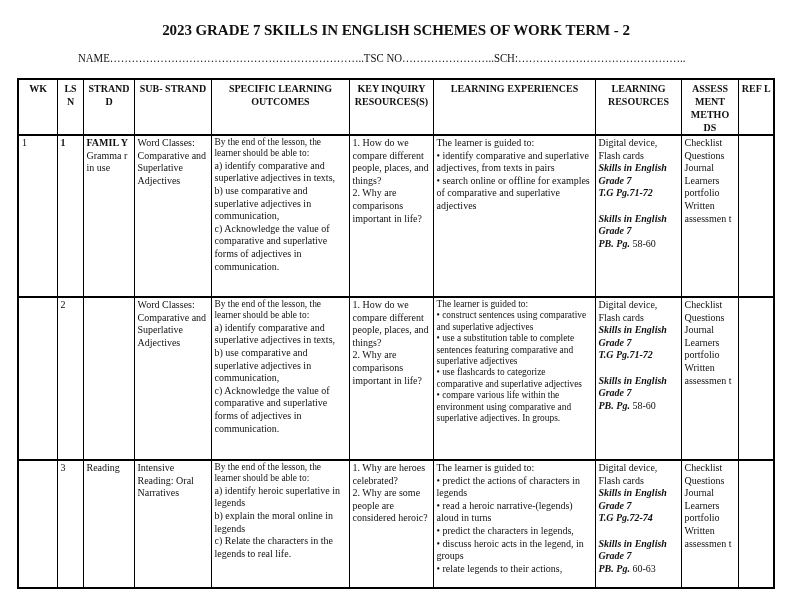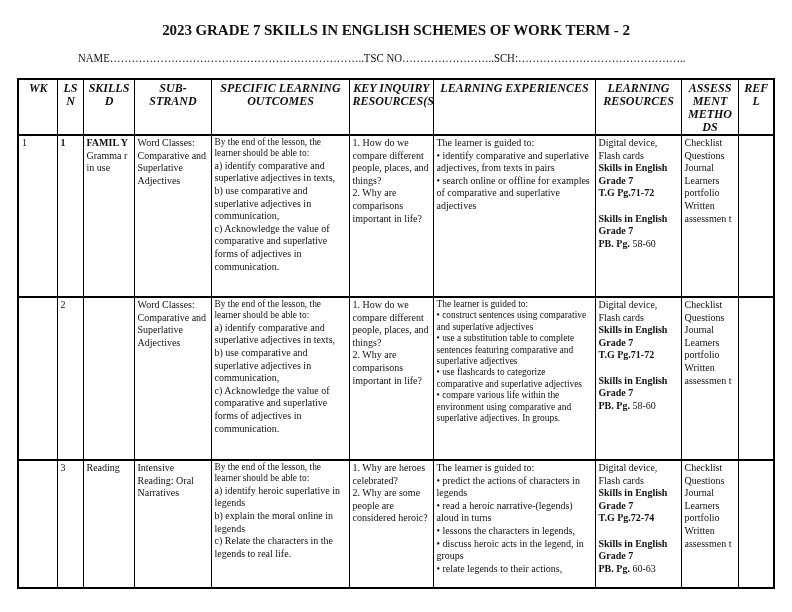--- a/index.html
+++ b/index.html
@@ -3,34 +3,34 @@
 <meta charset="utf-8">
 <style>
   html, body { margin: 0; padding: 0; background: #ffffff; }
   body { width: 792px; height: 612px; position: relative; overflow: hidden;
          font-family: "Liberation Serif", "DejaVu Serif", serif; color: #111; }
   .title { position: absolute; top: 21px; left: 0; width: 792px; text-align: center;
            font-weight: bold; font-size: 15.5px; letter-spacing: -0.1px; transform: scaleX(0.97); }
   .nameline { position: absolute; top: 52px; left: 78px; font-size: 11.5px; white-space: nowrap; transform: scaleX(0.94); transform-origin: left; }
   table.sow { position: absolute; top: 78px; left: 17px; width: 756px; border-collapse: collapse; table-layout: fixed; }
   table.sow td, table.sow th { border: 1px solid #000; vertical-align: top; padding: 1px 2px 0 3px; font-size: 10px; line-height: 12.6px; overflow: hidden; }
-  table.sow th { font-weight: bold; text-align: center; font-size: 12px; line-height: 13px; padding-top: 2px; font-style: italic; }
+  table.sow th { font-weight: bold; text-align: center; font-size: 10px; line-height: 13px; padding-top: 2px; }
   table.sow { border: 2px solid #000; }
   tr.head { height: 52px; }
   tr.head th { border-bottom: 2px solid #000; }
   tr.r1 { height: 162px; }
   tr.r2 { height: 163px; }
   tr.r3 { height: 128px; }
   tr.r1 td, tr.r2 td { border-bottom: 2px solid #000; }
   td.slo, th.slo { border-left: 2px solid #000; }
   td.lr, th.lr { border-left: 2px solid #000; }
   td.am, th.am { border-left: 2px solid #000; }
   td.refl, th.refl { border-left: 1px solid #000; }
   .bold { font-weight: bold; }
-  .bi { font-weight: bold; }
+  .bi { font-weight: bold; font-style: italic; }
   .le { font-size: 9.4px; line-height: 11.4px; }
   .le.big { font-size: 10px; line-height: 12.6px; }
   .line { display: block; }
   .gap { display: block; height: 12.6px; }
 </style>
 </head>
 <body>
 
 <div class="title">2023 GRADE 7 SKILLS IN ENGLISH SCHEMES OF WORK TERM - 2</div>
 <div class="nameline">NAME……………………………………………………………..TSC NO……………………..SCH:………………………………………..</div>
@@ -45,21 +45,21 @@
       <col style="width:84px">
       <col style="width:162px">
       <col style="width:86px">
     <col style="width:57px">
       <col style="width:36px">
   </colgroup>
   <tbody>
       <tr class="head">
     <th>WK</th>
     <th>LS N</th>
-    <th>SKILLS D</th>
+    <th>STRAND D</th>
     <th>SUB- STRAND</th>
     <th class="slo">SPECIFIC LEARNING OUTCOMES</th>
     <th>KEY INQUIRY RESOURCES(S)</th>
     <th>LEARNING EXPERIENCES</th>
     <th class="lr">LEARNING RESOURCES</th>
     <th class="am">ASSESS MENT METHO DS</th>
     <th class="refl">REF L</th>
   </tr>
 
   <tr class="r1">
@@ -161,21 +161,21 @@
       <span class="line">c) Relate the characters in the legends to real life.</span>
     </td>
     <td>
       <span class="line">1. Why are heroes celebrated?</span>
       <span class="line">2. Why are some people are considered heroic?</span>
     </td>
     <td>
       <span class="line le big">The learner is guided to:</span>
       <span class="line le big">• predict the actions of characters in legends</span>
       <span class="line le big">• read a heroic narrative-(legends) aloud in turns</span>
-      <span class="line le big">• lessons the characters in legends,</span>
+      <span class="line le big">• predict the characters in legends,</span>
       <span class="line le big">• discuss heroic acts in the legend, in groups</span>
       <span class="line le big">• relate legends to their actions,</span>
     </td>
     <td class="lr">
       <span class="line">Digital device, Flash cards</span>
       <span class="line bi">Skills in English Grade 7</span>
       <span class="line bi">T.G Pg.72-74</span>
       <span class="gap"></span>
       <span class="line bi">Skills in English Grade 7</span>
       <span class="line"><span class="bi">PB. Pg.</span> <span>60-63</span></span>

